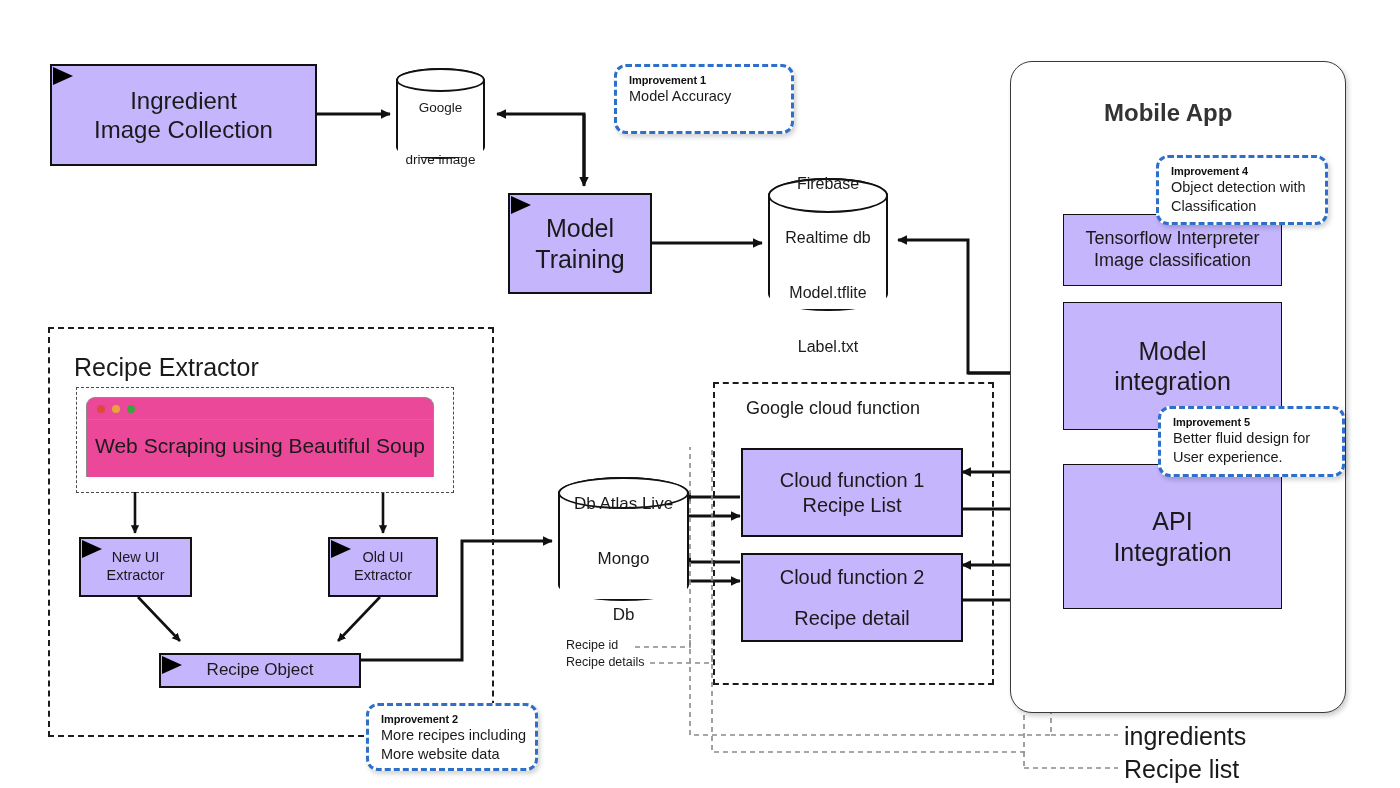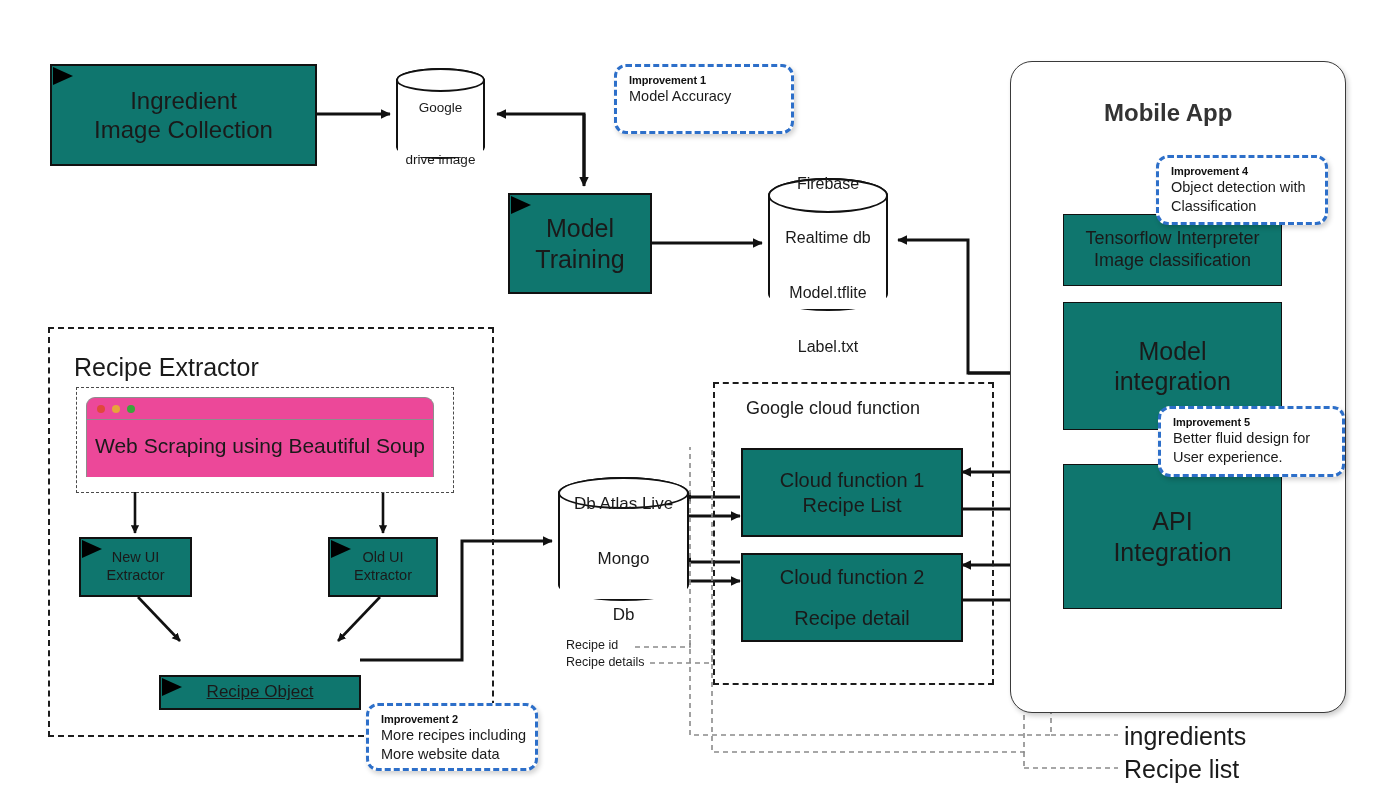--- a/index.html
+++ b/index.html
@@ -20,21 +20,21 @@
     position: absolute;
     left: 0; top: 0;
     width: 1400px;
     height: 788px;
     pointer-events: none;
   }
 
   
   .box {
     position: absolute;
-    background: #0f766e;
+    background: #c4b5fd;
     border: 2px solid #111111;
     box-sizing: border-box;
     display: flex;
     flex-direction: column;
     align-items: center;
     justify-content: center;
     text-align: center;
     line-height: 1.22;
     color: #1a1a1a;
   }
@@ -299,21 +299,21 @@
   <div class="box flag" style="left:79px; top:537px; width:113px; height:60px; font-size:14.5px;">
     <span class="ln">New UI</span>
     <span class="ln">Extractor</span>
   </div>
 
   <div class="box flag" style="left:328px; top:537px; width:110px; height:60px; font-size:14.5px;">
     <span class="ln">Old UI</span>
     <span class="ln">Extractor</span>
   </div>
 
-  <div class="box flag" style="left:159px; top:675px; width:202px; height:35px; font-size:17px;text-decoration:underline;">
+  <div class="box flag" style="left:159px; top:653px; width:202px; height:35px; font-size:17px;">
     <span class="ln">Recipe Object</span>
   </div>
 
   <div class="cyl" style="left:558px; top:477px; width:131px; height:124px; font-size:17px;">
     <span class="cylbody"></span>
     <span class="cylcut"></span>
     <span class="cyltop"></span>
     <span class="cyltxt">
       <span class="ln">Db Atlas Live</span>
       <span class="ln">Mongo</span>

